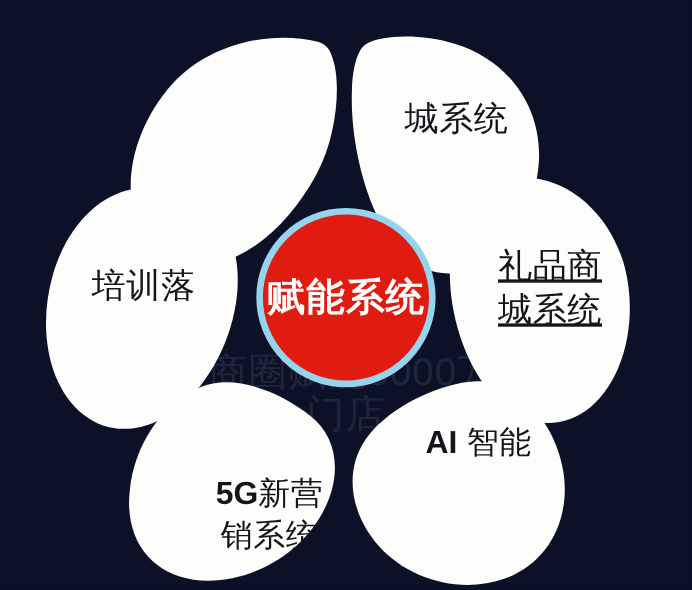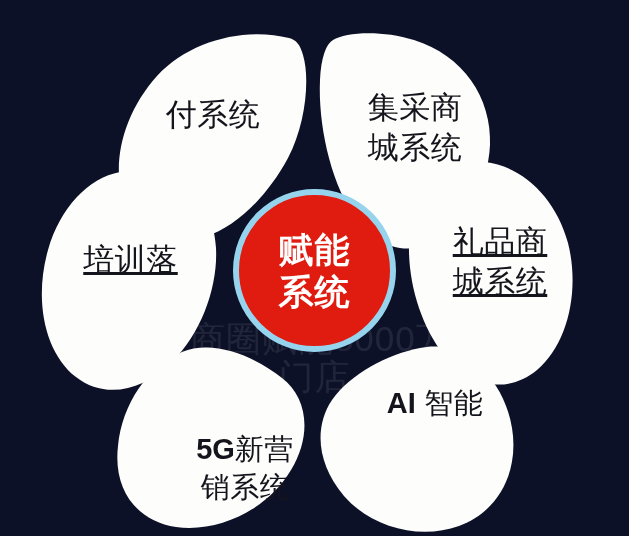--- a/index.html
+++ b/index.html
@@ -50,38 +50,38 @@
     line-height: 1.30;
     letter-spacing: 0.5px;
     white-space: nowrap;
     pointer-events: none;
   }
   .petal-label .line { display: block; }
   .petal-label .accent { font-weight: 800; letter-spacing: 0px; }
 
   .lbl-tl { left: 118px; top: 95px;  width: 190px; font-size: 31px; }
   .lbl-tr { left: 320px; top: 88px;  width: 190px; font-size: 31px; }
-  .lbl-l  { left: 38px;  top: 240px; width: 185px; font-size: 31px; text-decoration: underline; }
+  .lbl-l  { left: 38px;  top: 240px; width: 185px; font-size: 31px; }
   .lbl-r  { left: 405px; top: 222px; width: 190px; font-size: 31px; text-decoration: underline; }
   .lbl-bl { left: 150px; top: 385px; width: 190px; font-size: 29px; margin-top: 46px; }
   .lbl-br { left: 340px; top: 385px; width: 190px; font-size: 29px; text-align: center; }
 
   
   .hub {
     position: absolute;
     left: 233px;
     top: 189px;
     width: 163px;
     height: 163px;
     border-radius: 50%;
     background: #e01b10;
     border: 6px solid #96d4ee;
     box-sizing: border-box;
     display: flex;
-    flex-direction: column;
+    flex-direction: row;
     align-items: center;
     justify-content: center;
   }
   .hub-line {
     display: block;
     color: #ffffff;
     font-size: 35px;
     font-weight: 800;
     line-height: 1.18;
     letter-spacing: 1px;
@@ -140,25 +140,23 @@
          C 372 528, 420 540, 459 526
          C 500 511, 519 470, 512 428
          C 505 386, 476 353, 441 347
          C 433 346, 426 347, 420 348 Z"></path>
   </svg>
 
   <div class="watermark wm-line1">5G新商圈赋能8000万实体</div>
   <div class="watermark wm-line2">门店</div>
 
   <div class="petal-label lbl-tl">
-    <span class="line">付系统</span>
   </div>
 
   <div class="petal-label lbl-tr">
-    <span class="line">集采商</span>
     <span class="line">城系统</span>
   </div>
 
   <div class="petal-label lbl-l">
     <span class="line">培训落</span>
   </div>
 
   <div class="petal-label lbl-r">
     <span class="line">礼品商</span>
     <span class="line">城系统</span>

